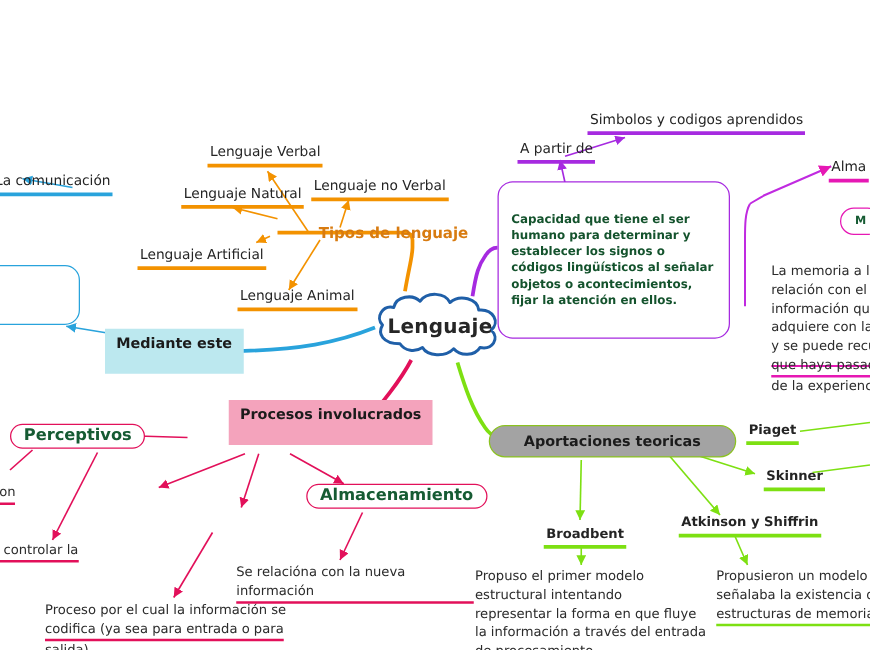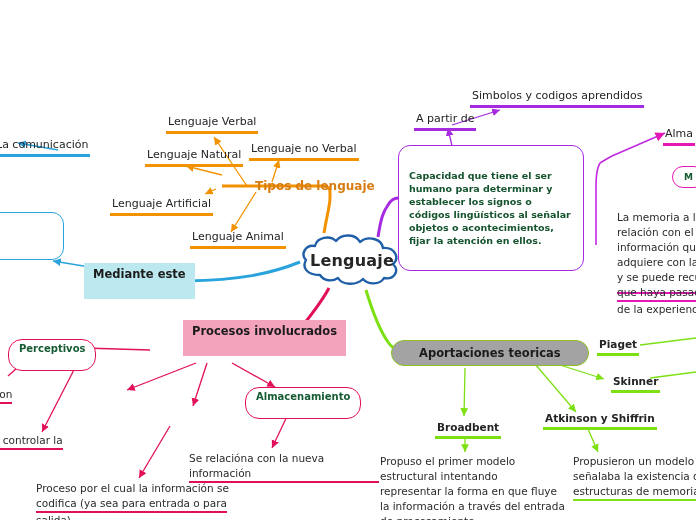--- a/index.html
+++ b/index.html
@@ -40,21 +40,21 @@
   .hl.pink { background:#F4A3BC; }
   .hl.cyan { background:#BCE8EF; }
 
   
   .freebold { font-weight:bold; font-size:12px; color:#D87B10; line-height:15px; }
 
   
   .pill {
     border:1.6px solid #E2105A; border-radius:14px;
     background:#fff; color:#165B33; font-weight:bold;
-    font-size:10px; padding:4px 10px 16px 10px; line-height:10px;
+    font-size:13px; padding:4px 10px 4px 10px; line-height:10px;
   }
   .pill.green {
     border-color:#8BC220; background:#a3a3a3; color:#1b1b1b;
     font-size:11.5px; border-radius:17px; padding:7px 27px;
   }
   .pill.mag { border-color:#E618B4; color:#165B33; font-size:9px; padding:5px 11px; }
 
   
   .box {
     border:1.6px solid #A62AE0; border-radius:12px; background:#fff;

